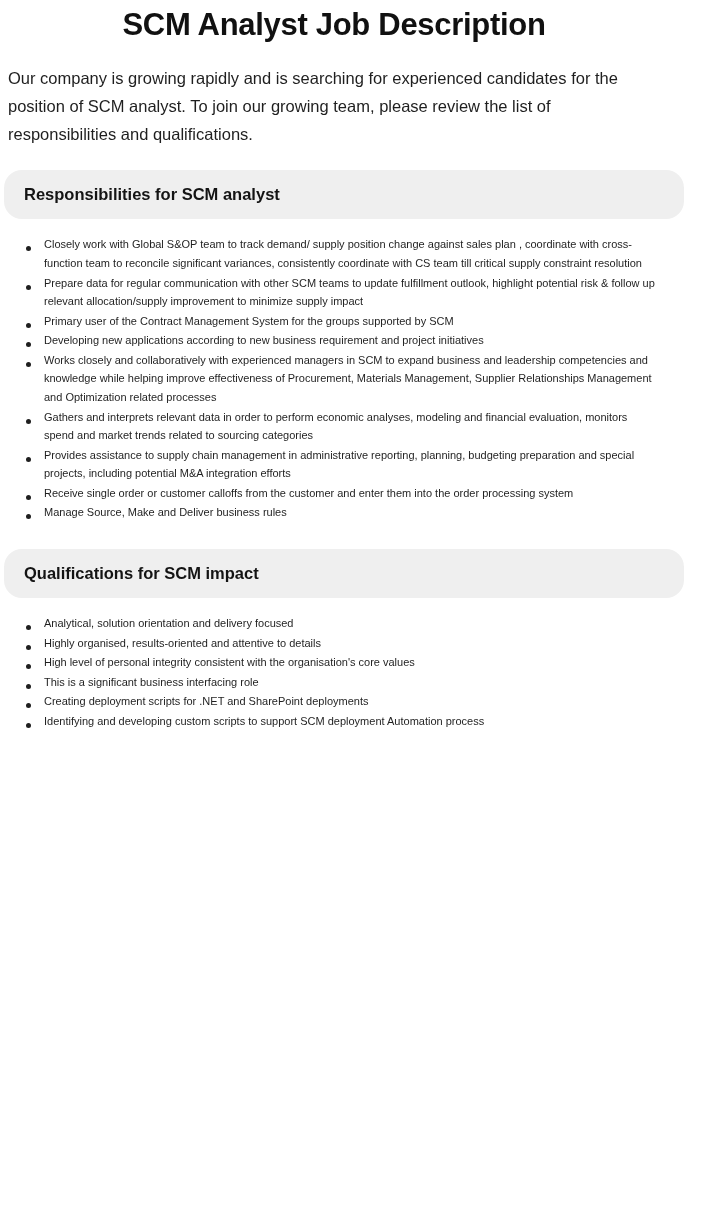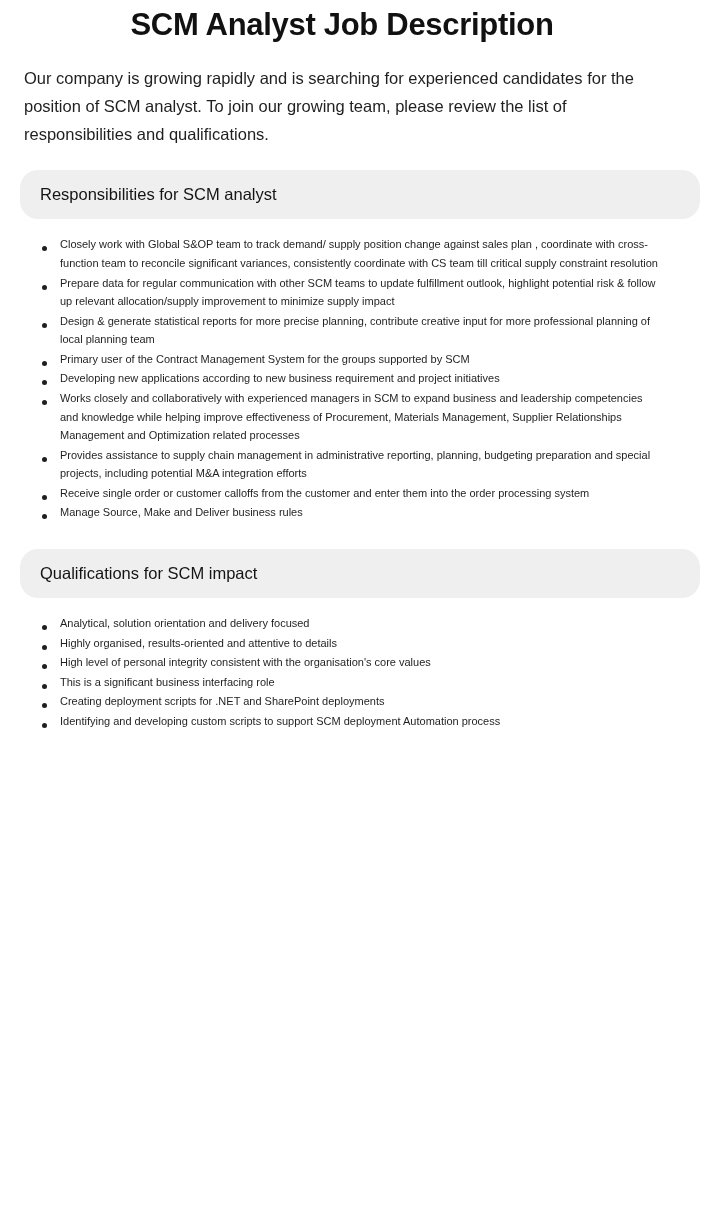--- a/index.html
+++ b/index.html
@@ -10,42 +10,42 @@
   body {
     width: 720px;
     min-height: 1219px;
     font-family: "Liberation Sans", sans-serif;
     color: #1a1a1a;
     -webkit-font-smoothing: antialiased;
   }
   .page {
     width: 684px;
     box-sizing: border-box;
-    padding: 0 20px 18px 20px;
+    padding: 0 20px 18px 4px;
   }
   .doc-title {
     font-size: 31px;
     font-weight: bold;
     text-align: center;
     letter-spacing: -0.3px;
     margin: 6px 0 22px 0;
     color: #111111;
     line-height: 1.2;
   }
   .intro {
     font-size: 16.5px;
     line-height: 1.68;
     color: #1f1f1f;
     margin: 11px 0 22px 0;
     padding: 0 4px 0 4px;
   }
   .section-header {
     background: #efefef;
     font-size: 16.5px;
-    font-weight: normal;
+    font-weight: bold;
     color: #141414;
     padding: 15px 0 15px 20px;
     margin: 0 0 6px 0;
     box-sizing: border-box;
     width: 680px;
     border-radius: 18px;
   }
   ul.bullets {
     list-style: none;
     margin: 0 0 6px 0;
@@ -78,24 +78,24 @@
 
   <h1 class="doc-title">SCM Analyst Job Description</h1>
 
   <p class="intro">Our company is growing rapidly and is searching for experienced candidates for the position of SCM analyst. To join our growing team, please review the list of responsibilities and qualifications.</p>
 
   <div class="section-header">Responsibilities for SCM analyst</div>
 
   <ul class="bullets">
     <li>Closely work with Global S&amp;OP team to track demand/ supply position change against sales plan , coordinate with cross-function team to reconcile significant variances, consistently coordinate with CS team till critical supply constraint resolution</li>
     <li>Prepare data for regular communication with other SCM teams to update fulfillment outlook, highlight potential risk &amp; follow up relevant allocation/supply improvement to minimize supply impact</li>
-    <li>Design &amp; generate statistical reports for more precise planning, contribute creative input for more professional planning of local planning team</li>
     <li>Primary user of the Contract Management System for the groups supported by SCM</li>
     <li>Developing new applications according to new business requirement and project initiatives</li>
     <li>Works closely and collaboratively with experienced managers in SCM to expand business and leadership competencies and knowledge while helping improve effectiveness of Procurement, Materials Management, Supplier Relationships Management and Optimization related processes</li>
+    <li>Gathers and interprets relevant data in order to perform economic analyses, modeling and financial evaluation, monitors spend and market trends related to sourcing categories</li>
     <li>Provides assistance to supply chain management in administrative reporting, planning, budgeting preparation and special projects, including potential M&amp;A integration efforts</li>
     <li>Receive single order or customer calloffs from the customer and enter them into the order processing system</li>
     <li>Manage Source, Make and Deliver business rules</li>
   </ul>
 
   <div class="spacer-lg"></div>
 
   <div class="section-header">Qualifications for SCM impact</div>
 
   <ul class="bullets">

